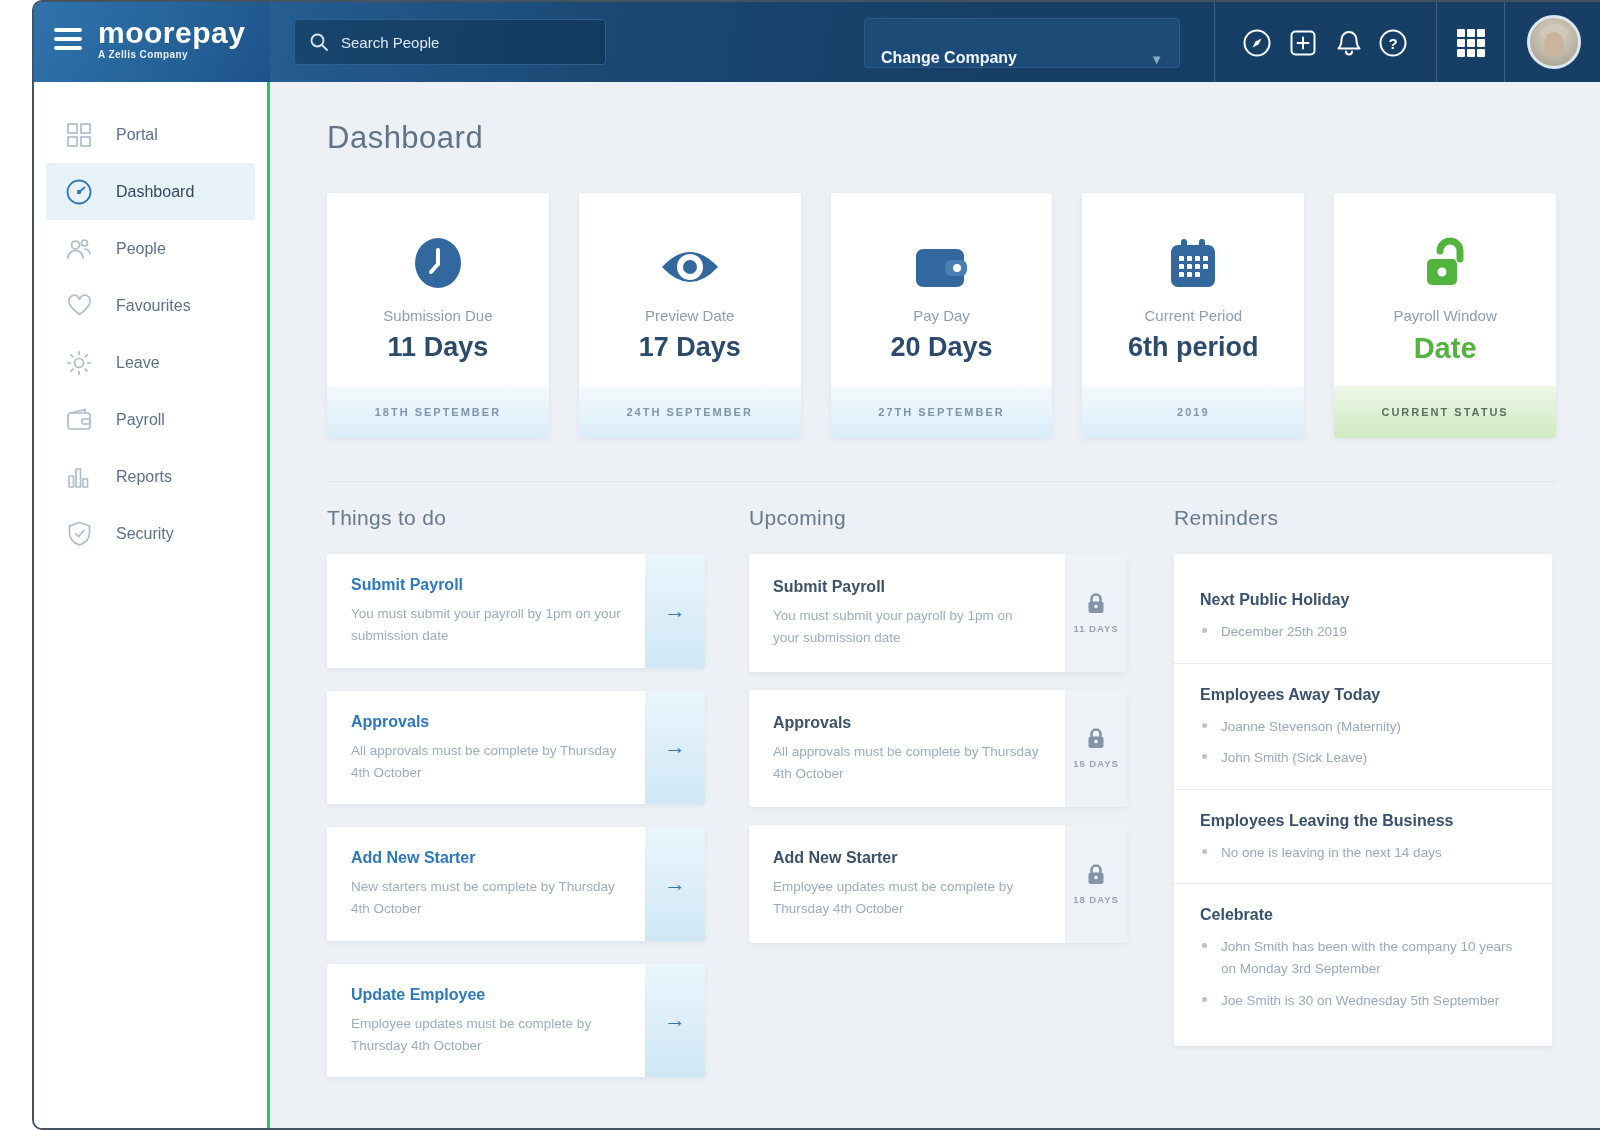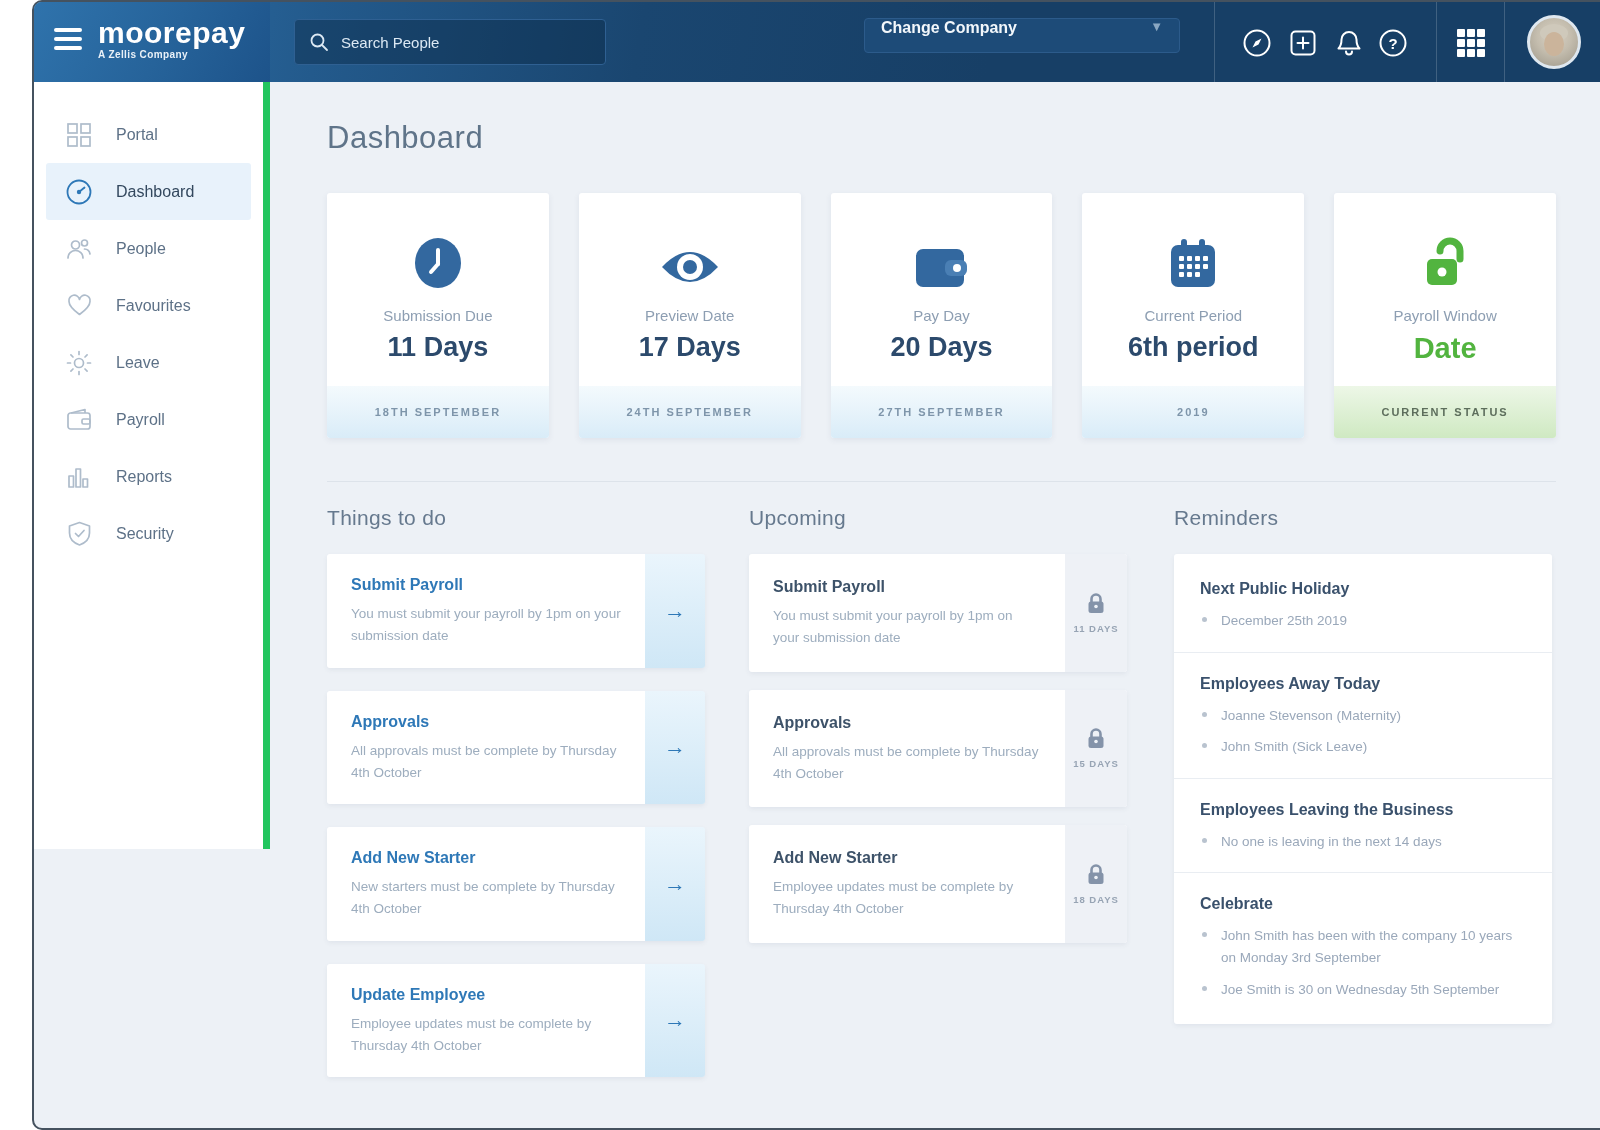--- a/index.html
+++ b/index.html
@@ -28,44 +28,44 @@
   .logo-tag { display:block; font-size:10px; font-weight:bold; letter-spacing:0.4px; margin-top:1px; color:#e9f1f8; }
 
   .search-box { position:absolute; left:260px; top:17px; width:312px; height:46px;
     background:rgba(10,42,72,.45); border:1px solid #2f6092; border-radius:4px;
     display:flex; align-items:center; padding:12px 14px; }
   .search-box svg { flex:0 0 auto; margin-right:12px; }
   .search-box input { background:transparent; border:none; outline:none; color:#fff;
     font-size:15px; width:100%; font-family:"Liberation Sans",sans-serif; }
   .search-box input::placeholder { color:#dce9f4; opacity:1; }
 
-  .company-select { position:absolute; left:830px; top:16px; width:316px; height:35px;
+  .company-select { position:absolute; left:830px; top:16px; width:316px; height:50px;
     background:#1d4b78; border:1px solid #2c5b8b; border-radius:4px;
-    display:flex; align-items:flex-start; padding:0 16px; cursor:pointer; }
+    display:flex; align-items:flex-end; padding:0 16px; cursor:pointer; }
   .company-select .label { color:#f2f7fb; font-size:16px; font-weight:bold; flex:1; }
   .company-select .caret { color:#8aa7c2; font-size:13px; }
 
   .top-divider { position:absolute; top:0; width:1px; height:80px; background:rgba(255,255,255,.18); }
   .d1 { left:1180px; } .d2 { left:1402px; } .d3 { left:1470px; }
 
   .top-icon { position:absolute; top:24px; width:34px; height:34px; background:none; border:none;
     cursor:pointer; display:flex; align-items:center; justify-content:center; }
   .ti-compass { left:1206px; } .ti-add { left:1252px; } .ti-bell { left:1298px; } .ti-help { left:1342px; }
   .ti-grid { left:1420px; }
   .avatar { position:absolute; left:1493px; top:13px; width:54px; height:54px; border-radius:50%;
     border:3px solid #dfe8f0; cursor:pointer; overflow:hidden;
     background:radial-gradient(circle at 50% 38%, #d9d2c4 0%, #c4bdae 45%, #9d9789 100%); }
   .avatar .hair { position:absolute; left:10px; top:6px; width:28px; height:18px; border-radius:50%;
     background:#cfc9bb; }
   .avatar .face { position:absolute; left:14px; top:14px; width:20px; height:24px; border-radius:50%;
     background:#cbb49b; }
 
   
-  .sidebar { position:absolute; left:0; top:80px; width:236px; height:767px;
-    background:#fff; border-right:7px solid #22c55e; padding-top:24px; }
+  .sidebar { position:absolute; left:0; top:80px; width:236px; height:1048px;
+    background:#fff; border-right:3px solid #22c55e; padding-top:24px; }
   .nav-item { display:flex; align-items:center; height:57px; margin:0 12px; padding:0 18px;
     border-radius:3px; cursor:pointer; }
   .nav-item .nicon { width:30px; height:30px; display:flex; align-items:center; justify-content:center; margin-right:22px; }
   .nav-item .nlabel { font-size:16px; color:#5d7187; }
   .nav-item.active { background:#e8f2fb; }
   .nav-item.active .nlabel { color:#33485e; }
 
   
   .content { position:absolute; left:236px; top:80px; width:1364px; height:1048px;
     background:#edf1f6; padding:38px 78px 0 57px; overflow:hidden; }
@@ -109,21 +109,21 @@
     box-shadow:0 2px 5px rgba(50,70,100,.07); background:#fff; }
   .up-body { width:316px; padding:24px 24px 22px 24px; min-height:112px; }
   .up-body h3 { font-size:16px; font-weight:bold; color:#3d5269; margin-bottom:9px; }
   .up-body p { font-size:13.5px; color:#9dadbe; line-height:1.65; }
   .up-side { width:62px; background:#eef1f6; display:flex; flex-direction:column;
     align-items:center; justify-content:center; }
   .up-side .days { margin-top:9px; font-size:9.5px; font-weight:bold; letter-spacing:1px; color:#97a4b4; }
 
   
   .rem-card { margin-top:24px; background:#fff; border-radius:3px;
-    box-shadow:0 2px 5px rgba(50,70,100,.07); padding:4px 0; }
+    box-shadow:0 2px 5px rgba(50,70,100,.07); padding:15px 0; }
   .rem-section { padding:22px 26px 18px 26px; border-bottom:1px solid #e9edf2; }
   .rem-section:last-child { border-bottom:none; }
   .rem-section h3 { font-size:16px; font-weight:bold; color:#3a516c; margin-bottom:12px; }
   .rem-item { display:flex; margin-bottom:10px; }
   .rem-item:last-child { margin-bottom:2px; }
   .rem-dot { flex:0 0 auto; width:5px; height:5px; border-radius:50%; background:#b9c3cf; margin:7px 14px 0 2px; }
   .rem-text { font-size:13.5px; color:#9aa8ba; line-height:1.6; width:320px; }
 </style>
 </head>
 <body>

